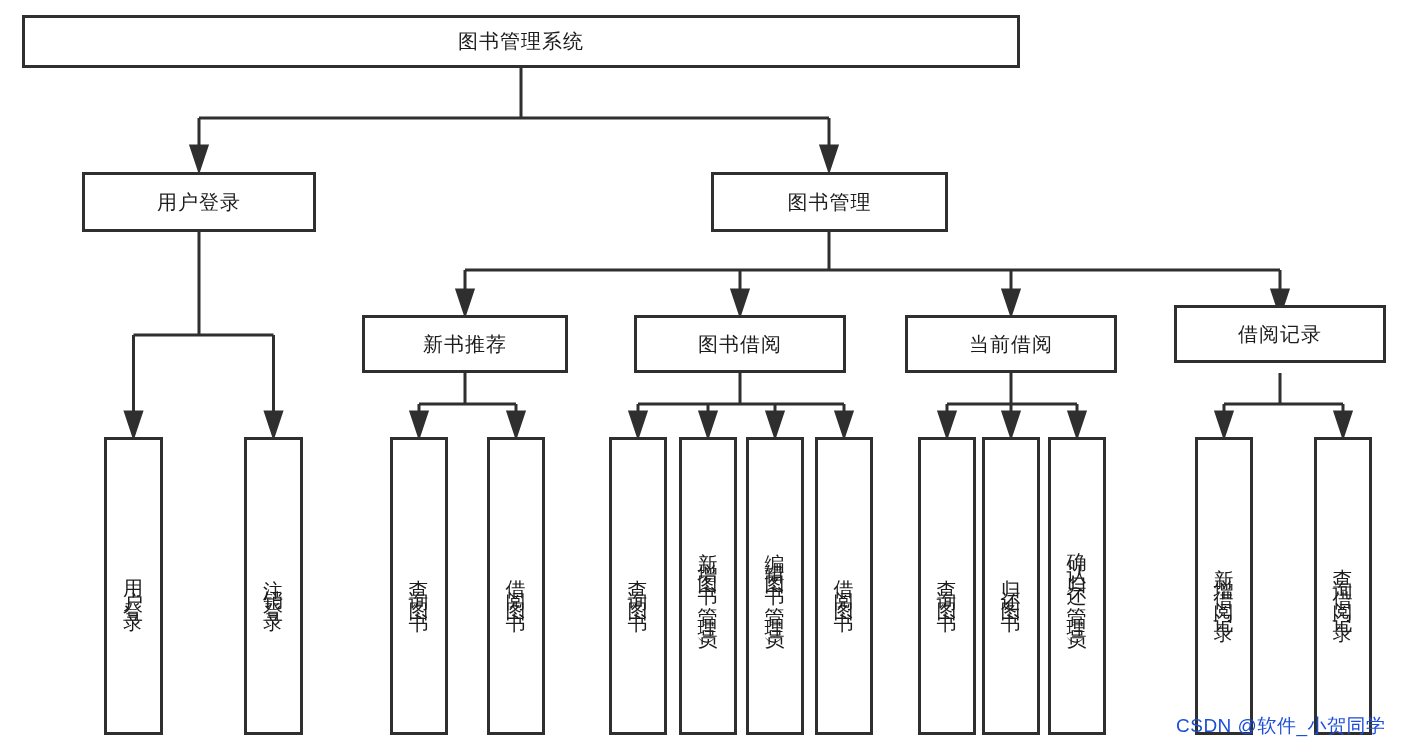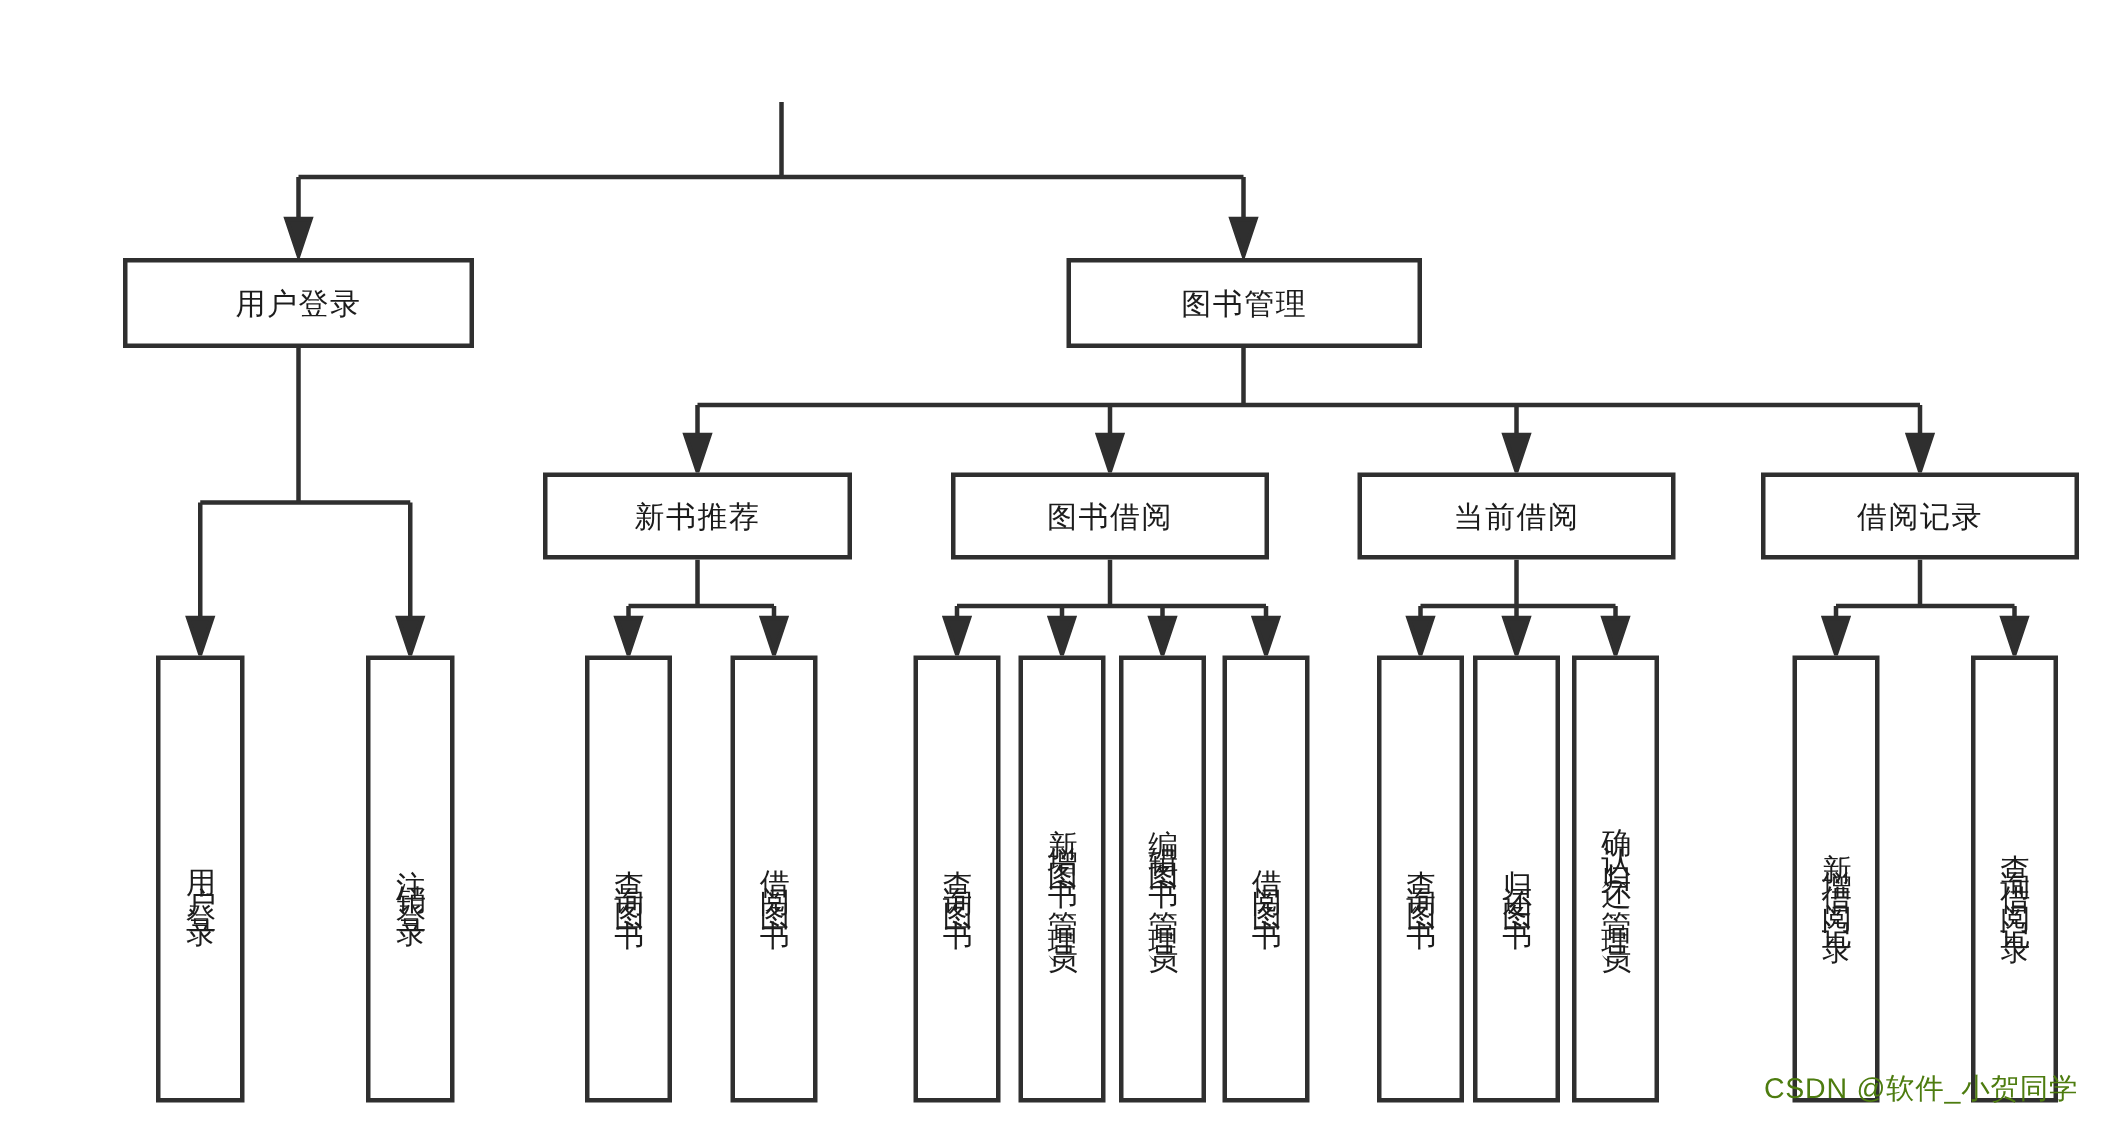--- a/index.html
+++ b/index.html
@@ -30,37 +30,37 @@
     line-height:1;
     font-size:20px;
     top:437px;height:298px;
   }
   .root{left:22px;top:15px;width:998px;height:53px;}
   .n-userlogin{left:82px;top:172px;width:234px;height:60px;}
   .n-bookmgmt{left:711px;top:172px;width:237px;height:60px;}
   .n-newrec{left:362px;top:315px;width:206px;height:58px;}
   .n-borrow{left:634px;top:315px;width:212px;height:58px;font-family:Liberation Serif, serif;}
   .n-current{left:905px;top:315px;width:212px;height:58px;}
-  .n-records{left:1174px;top:315px;width:212px;height:58px;}
+  .n-records{left:1174px;top:305px;width:212px;height:58px;}
   .lf-a1{left:104px;width:59px;}
   .lf-a2{left:244px;width:59px;}
   .lf-b1{left:390px;width:58px;}
   .lf-b2{left:487px;width:58px;}
   .lf-c1{left:609px;width:58px;}
   .lf-c2{left:679px;width:58px;}
   .lf-c3{left:746px;width:58px;}
   .lf-c4{left:815px;width:58px;}
   .lf-d1{left:918px;width:58px;}
   .lf-d2{left:982px;width:58px;}
   .lf-d3{left:1048px;width:58px;}
   .lf-e1{left:1195px;width:58px;}
   .lf-e2{left:1314px;width:58px;}
   .watermark{
     position:absolute;left:1176px;top:713px;
-    font-size:19px;color:#4d7c0f;z-index:5;
+    font-size:19px;color:#1d4ed8;z-index:5;
     letter-spacing:0.5px;white-space:nowrap;
   }
 </style>
 </head>
 <body>
 
 <div class="stage">
 
   <svg class="lines" width="1405" height="747" viewBox="0 0 1405 747">
     <g stroke="#2f2f2f" stroke-width="3" fill="#2f2f2f">
@@ -98,20 +98,21 @@
       <polygon points="1003,412 1019,412 1011,436"></polygon>
       <polygon points="1069,412 1085,412 1077,436"></polygon>
     </g>
     <g stroke="#2f2f2f" stroke-width="3" fill="#2f2f2f">
       <path d="M1280 373 V404 M1224 404 H1343 M1224 404 V413 M1343 404 V413" fill="none"></path>
       <polygon points="1216,412 1232,412 1224,436"></polygon>
       <polygon points="1335,412 1351,412 1343,436"></polygon>
     </g>
   </svg>
 
+  <div class="box root hnode">图书管理系统</div>
 
   <div class="box hnode n-userlogin">用户登录</div>
   <div class="box hnode n-newrec">新书推荐</div>
 
   <div class="box hnode n-bookmgmt">图书管理</div>
   <div class="box hnode n-borrow">图书借阅</div>
   <div class="box hnode n-current">当前借阅</div>
   <div class="box hnode n-records">借阅记录</div>
 
   <div class="box leaf lf-a1">用户登录</div>

